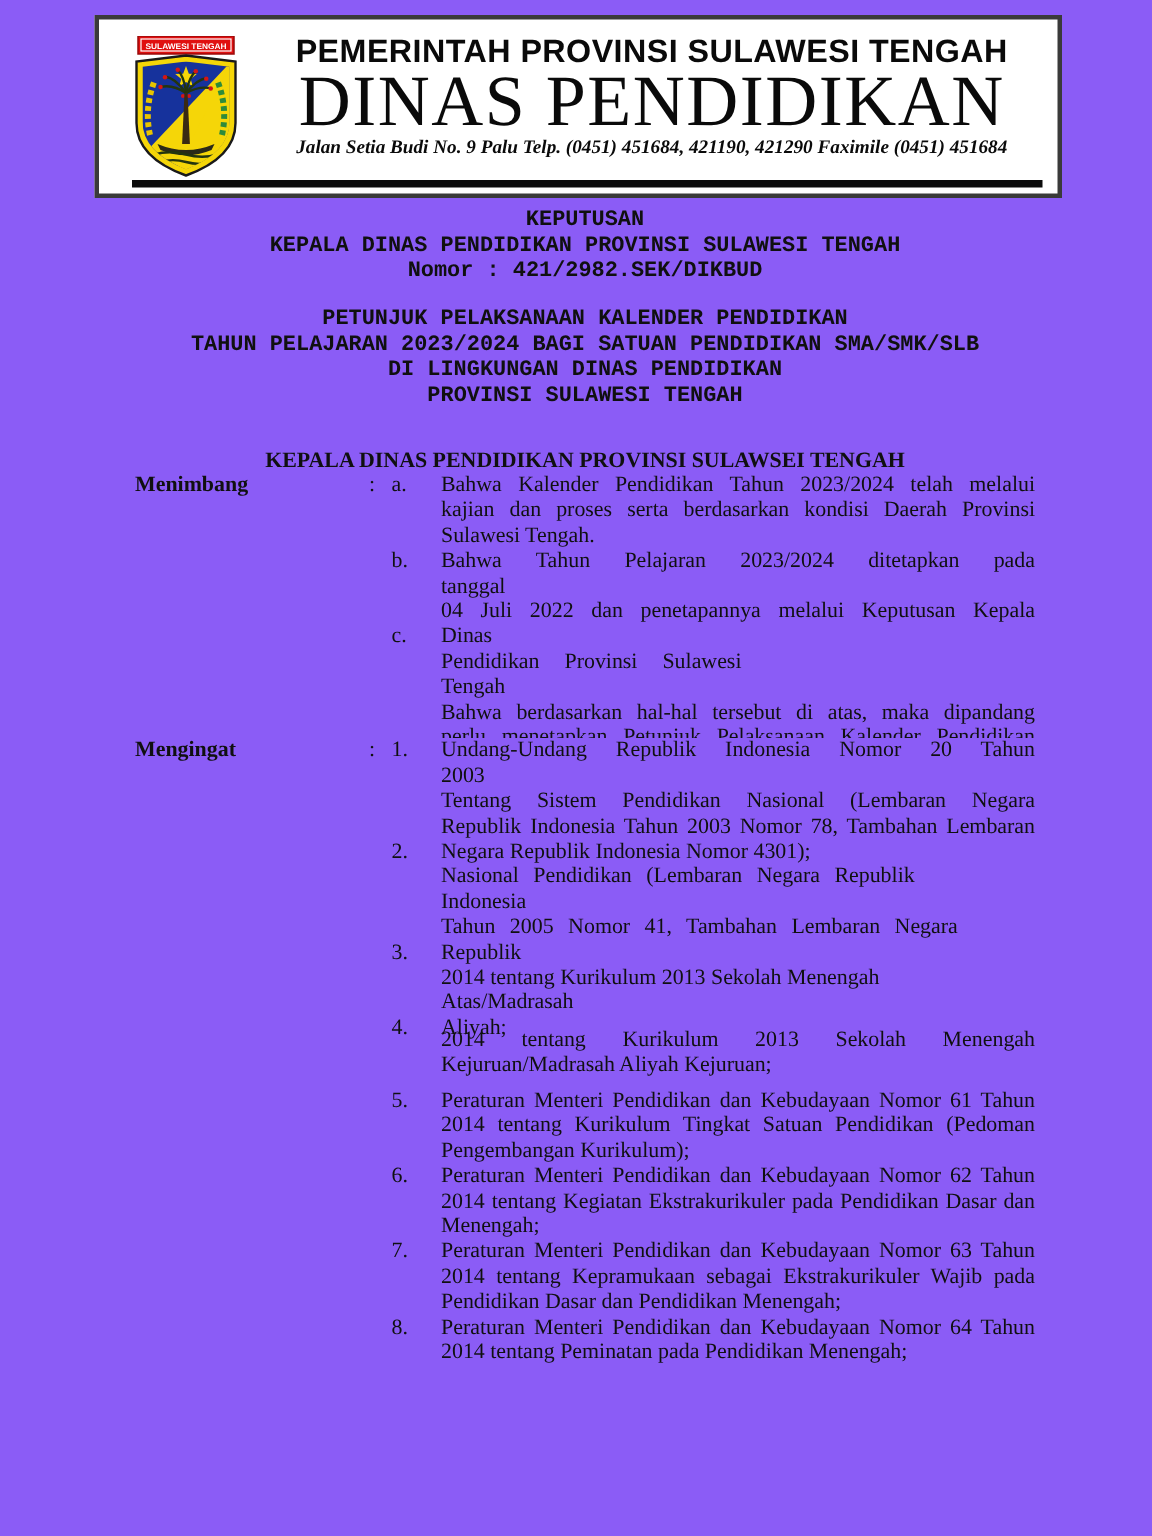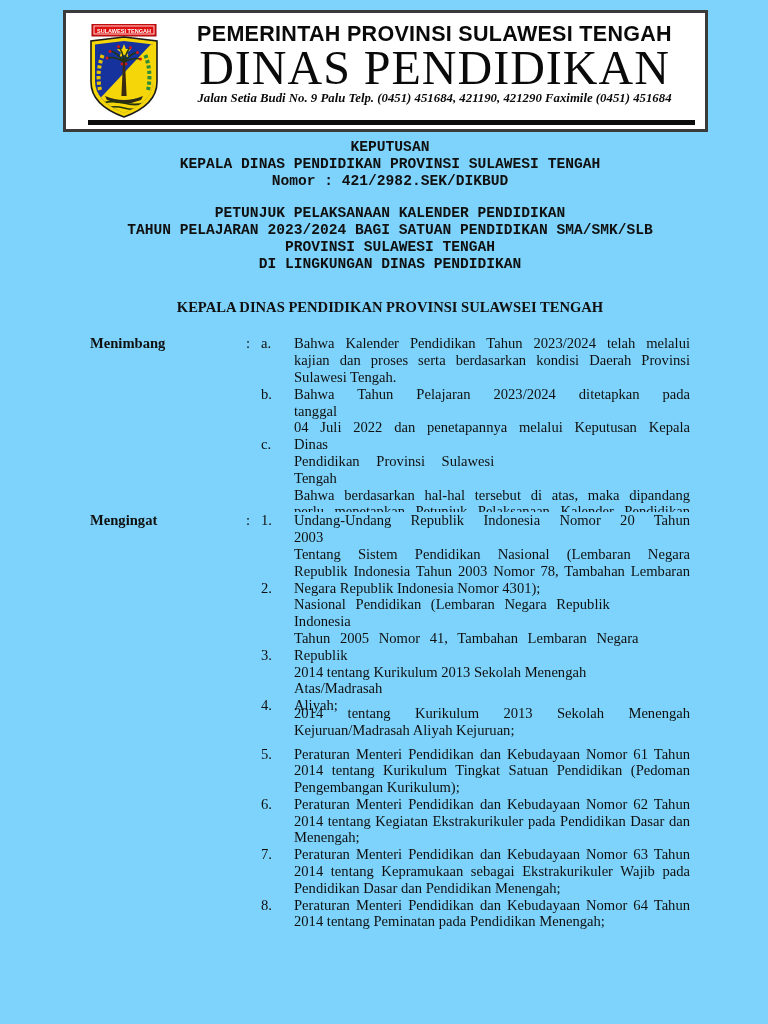--- a/index.html
+++ b/index.html
@@ -1,20 +1,20 @@
 <!DOCTYPE html>
 <html><head>
 <meta charset="utf-8">
 <style>
   html,body { margin:0; padding:0; }
   body {
     width:768px; height:1024px; background:#ffffff;
     font-family:"Liberation Serif", serif; color:#101010;
   }
-  .page { position:relative; width:768px; height:1024px; background:#7dd3fc; overflow:hidden; }
+  .page { position:relative; width:768px; height:1024px; background:#8b5cf6; overflow:hidden; }
 
   
   .letterhead {
     position:absolute; left:63px; top:10px; width:639px; height:116px;
     border:3px solid #3a3a3a; background:#fff;
   }
   .emblem { position:absolute; left:19px; top:11px; width:78px; height:94px; }
   .lh-text { position:absolute; left:104px; right:6px; top:8px; text-align:center; }
   .lh-agency {
     font-family:"Liberation Sans", sans-serif; font-weight:bold;
@@ -31,21 +31,21 @@
 
   
   .doc {
     position:absolute; left:90px; top:139px; width:600px;
     font-size:14.6px; line-height:16.8px;
   }
   .center-block { text-align:center; font-weight:bold; }
   .center-block div { white-space:nowrap;font-family:Liberation Mono, monospace; }
   .subject-block { margin-top:16px; }
   .issuer-line { margin-top:26px; text-align:center; font-weight:bold; }
-  .sections { margin-top:20px; }
+  .sections { }
 
   .sec-row { display:flex; align-items:flex-start; }
   .sec-label { width:156px; flex:none; font-weight:bold; }
   .sec-colon { width:15px; flex:none; }
   .sec-items { flex:1; min-width:0; }
   .item { display:flex; align-items:flex-start; }
   .item.gap { margin-bottom:7px; }
   .item-marker { width:33px; flex:none; }
   .item-lines { flex:1; min-width:0; }
 
@@ -124,22 +124,22 @@
 
   <div class="doc">
     <div class="center-block">
         <div>KEPUTUSAN</div>
         <div>KEPALA DINAS PENDIDIKAN PROVINSI SULAWESI TENGAH</div>
         <div>Nomor : 421/2982.SEK/DIKBUD</div>
       </div>
     <div class="center-block subject-block">
         <div>PETUNJUK PELAKSANAAN KALENDER PENDIDIKAN</div>
         <div>TAHUN PELAJARAN 2023/2024 BAGI SATUAN PENDIDIKAN SMA/SMK/SLB</div>
+        <div>DI LINGKUNGAN DINAS PENDIDIKAN</div>
         <div>PROVINSI SULAWESI TENGAH</div>
-        <div>DI LINGKUNGAN DINAS PENDIDIKAN</div>
       </div>
     <div class="issuer-line">KEPALA DINAS PENDIDIKAN PROVINSI SULAWSEI TENGAH</div>
     <div class="sections">
         <div class="sec-row">
           <div class="sec-label">Menimbang</div>
           <div class="sec-colon">:</div>
           <div class="sec-items">
             <div class="item">
               <div class="item-marker">a.</div>
               <div class="item-lines">

